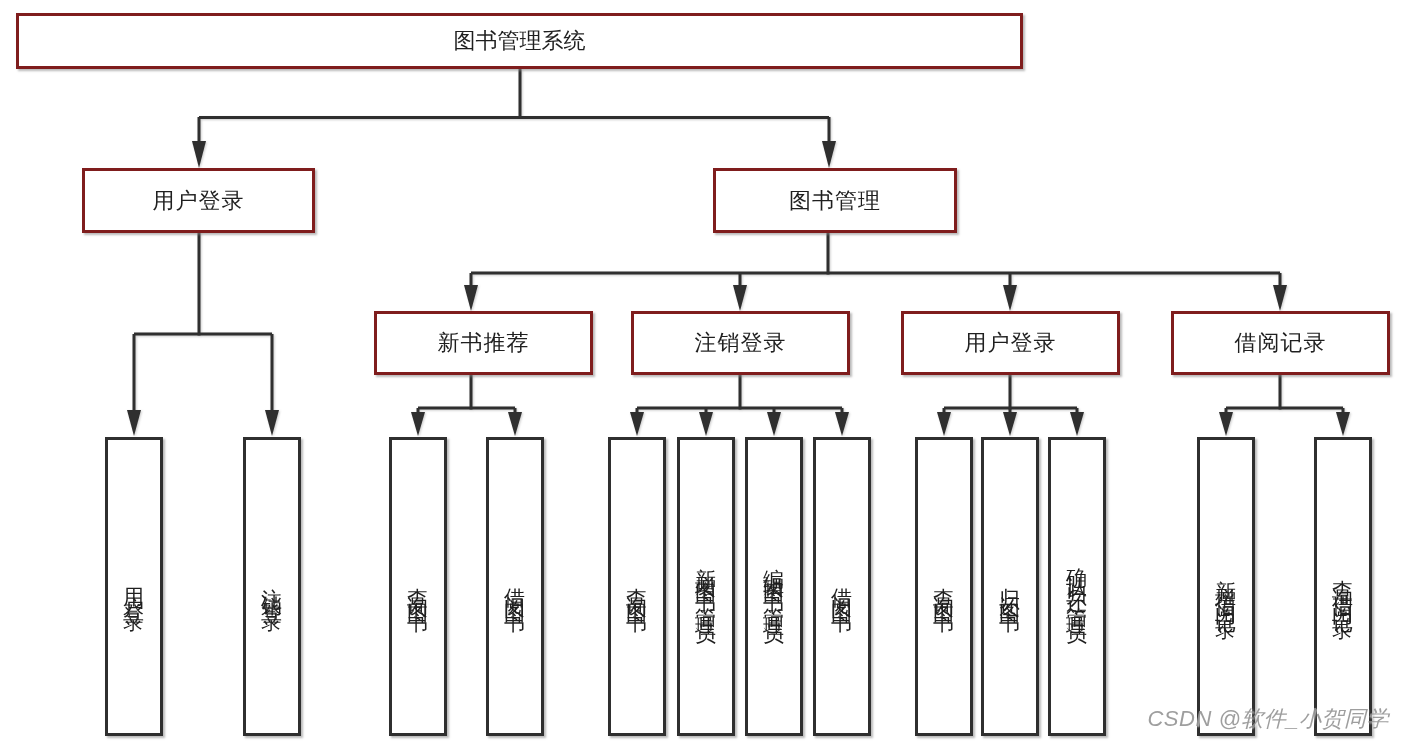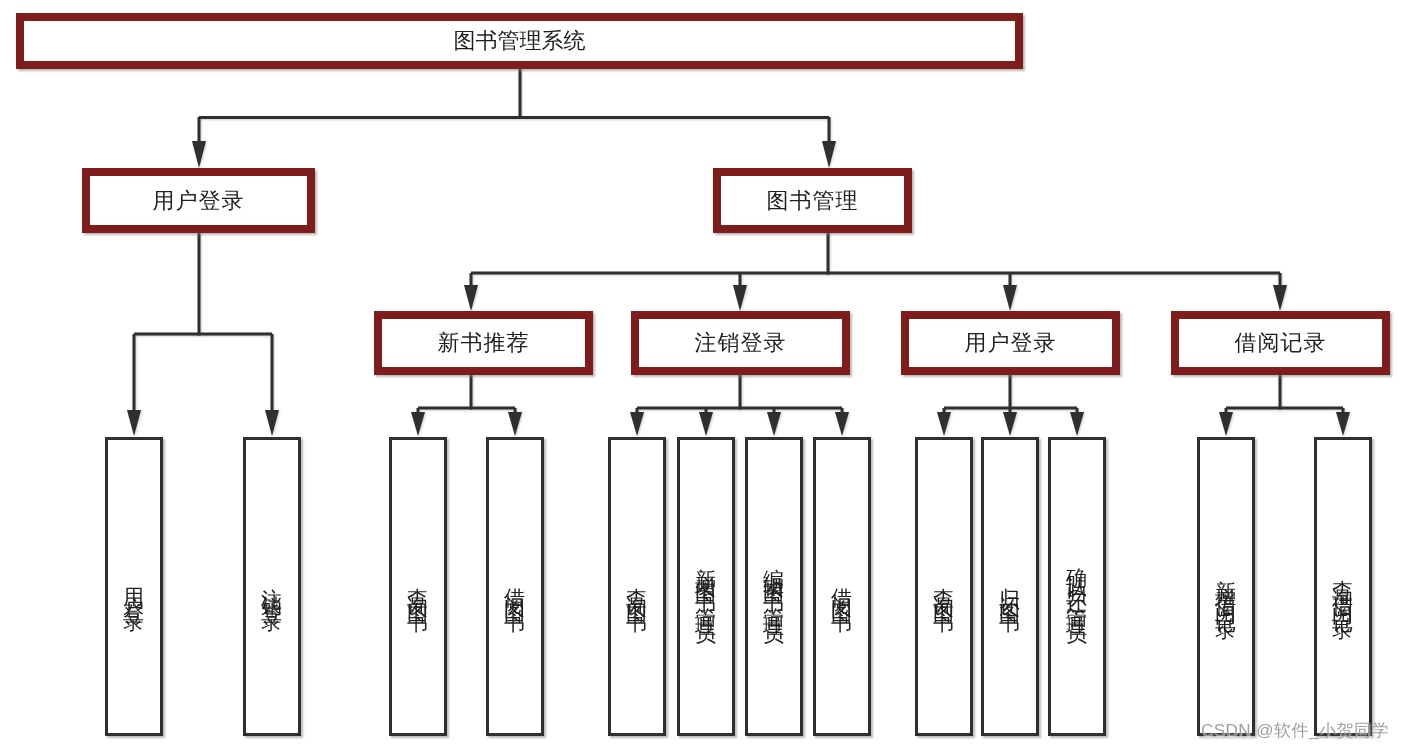--- a/index.html
+++ b/index.html
@@ -14,21 +14,21 @@
   }
   .connectors {
     position: absolute;
     left: 0; top: 0;
     width: 1405px; height: 747px;
     filter: drop-shadow(1.5px 1.5px 1px rgba(140,140,140,0.45));
   }
   .node {
     position: absolute;
     background: #ffffff;
-    border: 8px solid #7f1d1d;
+    border: 3px solid #7f1d1d;
     box-shadow: 2px 2px 2px rgba(130,130,130,0.55);
     display: flex;
     align-items: center;
     justify-content: center;
     color: #1f1f1f;
   }
   .node-h { font-size: 22px; letter-spacing: 1px; }
   .node-root { left: 16px; top: 13px; width: 1007px; height: 56px; font-size: 22px; }
   .leaf {
     position: absolute;
@@ -46,21 +46,21 @@
   .leaf .vtext {
     writing-mode: vertical-rl;
     text-orientation: mixed;
     font-size: 21px;
     letter-spacing: 8px;
     line-height: 1;
     white-space: nowrap;
   }
   
   .n-user-login   { left: 82px;  top: 168px; width: 233px; height: 65px; }
-  .n-book-mgmt    { left: 713px; top: 168px; width: 199px; height: 65px; }
+  .n-book-mgmt    { left: 713px; top: 168px; width: 244px; height: 65px; }
   
   .lvl3 { top: 311px; width: 219px; height: 64px; }
   .n-new-book     { left: 362px; margin-left: 12px;  }
   .n-book-borrow  { left: 631px;  }
   .n-cur-borrow   { left: 901px;  }
   .n-records      { left: 1171px; }
   
   .lf-g1a { left: 105px; }
   .lf-g1b { left: 243px; }
   .lf-g2a { left: 389px; }
@@ -70,26 +70,27 @@
   .lf-g3c { left: 745px; }
   .lf-g3d { left: 813px; }
   .lf-g4a { left: 915px; }
   .lf-g4b { left: 981px; }
   .lf-g4c { left: 1048px; }
   .lf-g5a { left: 1197px; }
   .lf-g5b { left: 1314px; }
   .watermark {
     position: absolute;
     right: 16px;
-    bottom: 5px;
-    font-size: 17px;
+    bottom: 13px;
+    font-size: 22px;
     color: rgba(148,148,148,0.9);
     text-shadow: 1px 1px 2px rgba(255,255,255,0.9);
     z-index: 10;
     letter-spacing: 0.5px;
+    font-style: italic;
   }
 </style>
 </head>
 <body>
 
 <div class="stage">
 
   <svg class="connectors" viewBox="0 0 1405 747" xmlns="http://www.w3.org/2000/svg">
     <g stroke="#2f2f2f" stroke-width="3" fill="none">
 

